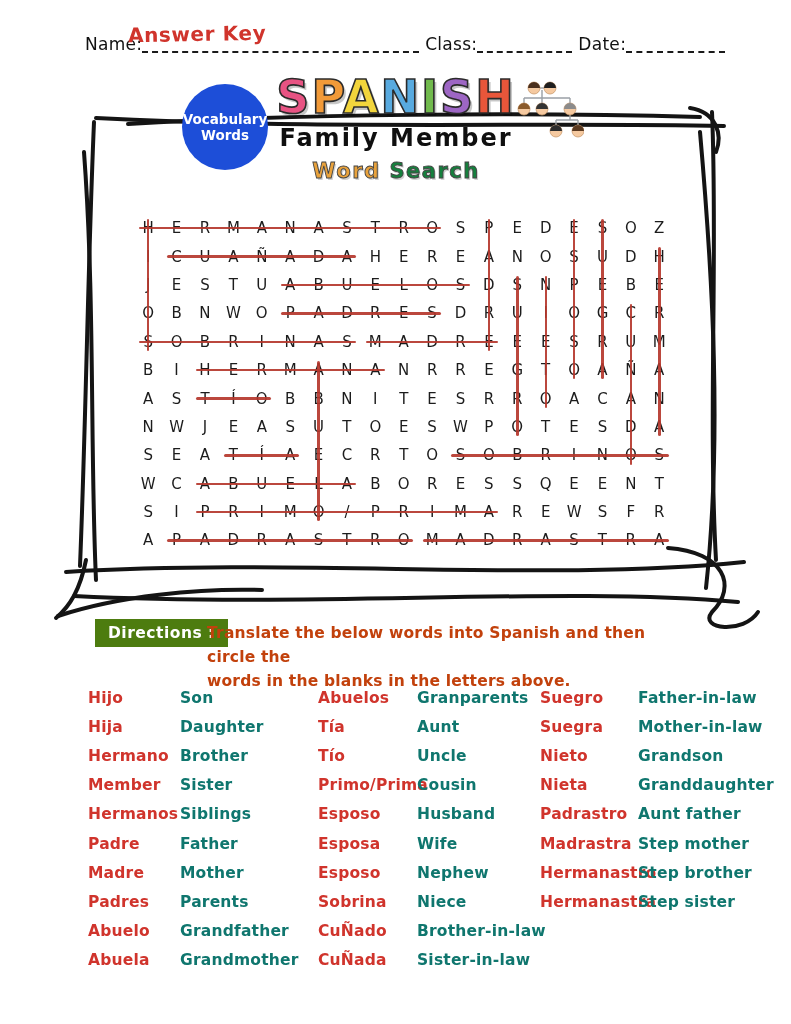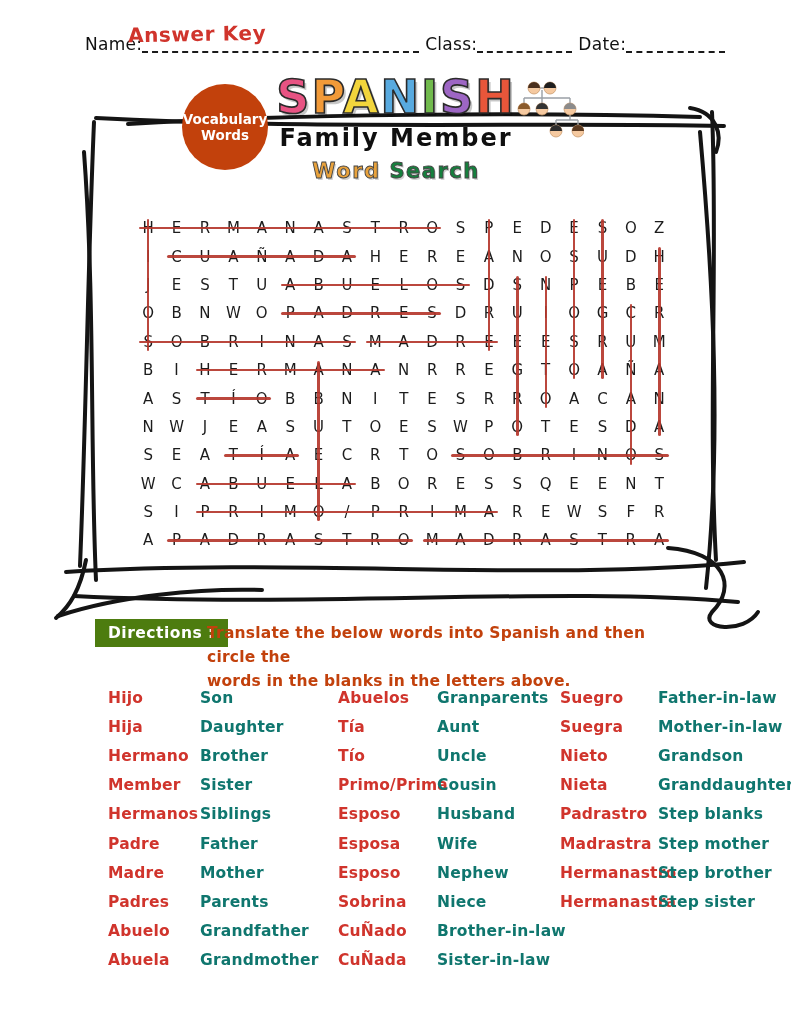--- a/index.html
+++ b/index.html
@@ -27,21 +27,21 @@
     position: absolute; left: 128px; top: 22px;
     color: #d0342c; font-size: 20px; font-weight: 700;
     letter-spacing: .6px; transform: rotate(-1deg);
   }
   
   .scribble { position: absolute; left:0; top:0; pointer-events:none; }
   
   .badge {
     position: absolute; left: 182px; top: 84px;
     width: 86px; height: 86px; border-radius: 50%;
-    background: #c2410c; color: #fff;
+    background: #1d4ed8; color: #fff;
     display: flex; flex-direction: column; align-items: center; justify-content: center;
     font-size: 13.5px; font-weight: 600; line-height: 1.2; text-align: center;
     z-index: 3;
   }
   
   .title-block {
     position: absolute; left: 250px; top: 74px; width: 292px;
     text-align: center; z-index: 2;
   }
   .spanish-title {
@@ -70,21 +70,21 @@
     background: #4d7c0f; color: #fff;
     font-size: 15.5px; font-weight: 700; letter-spacing: .5px;
     padding: 5px 13px; z-index: 2;
   }
   .dir-text {
     position: absolute; left: 207px; top: 621px; width: 470px;
     font-size: 15.5px; font-weight: 600; line-height: 1.55; color: #c2410c;
     letter-spacing: .2px; z-index: 2;
   }
   
-  .wl-group { position: absolute; top: 683px; font-size: 15.5px; font-weight: 600; letter-spacing:.2px;margin-left:20px; }
+  .wl-group { position: absolute; top: 683px; font-size: 15.5px; font-weight: 600; letter-spacing:.2px; }
   #wl-0 { left: 88px; }
   #wl-1 { left: 318px; }
   #wl-2 { left: 540px; }
   .wl-row { height: 29.2px; display: flex; align-items: center; white-space: nowrap; }
   #wl-0 .es { width: 92px; }
   #wl-1 .es { width: 99px; }
   #wl-2 .es { width: 98px; }
   .es { color: #d0342c; flex: 0 0 auto; }
   .en { color: #0f766e; }
 </style>
@@ -516,21 +516,21 @@
       <div class="wl-row">
         <span class="es">Nieto</span>
         <span class="en">Grandson</span>
       </div>
       <div class="wl-row">
         <span class="es">Nieta</span>
         <span class="en">Granddaughter</span>
       </div>
       <div class="wl-row">
         <span class="es">Padrastro</span>
-        <span class="en">Step blanks</span>
+        <span class="en">Aunt father</span>
       </div>
       <div class="wl-row">
         <span class="es">Madrastra</span>
         <span class="en">Step mother</span>
       </div>
       <div class="wl-row">
         <span class="es">Hermanastro</span>
         <span class="en">Step brother</span>
       </div>
       <div class="wl-row">

